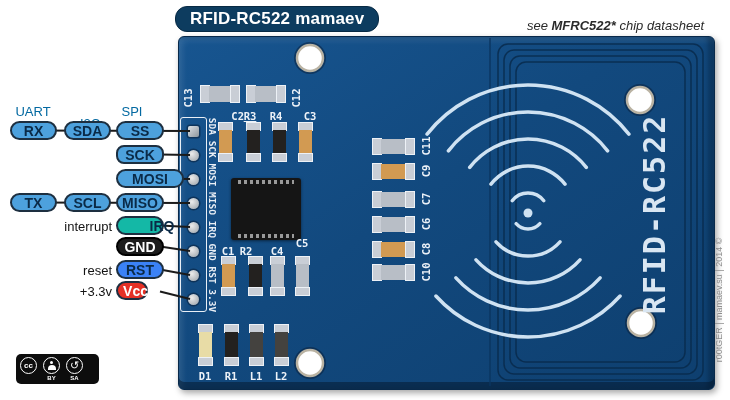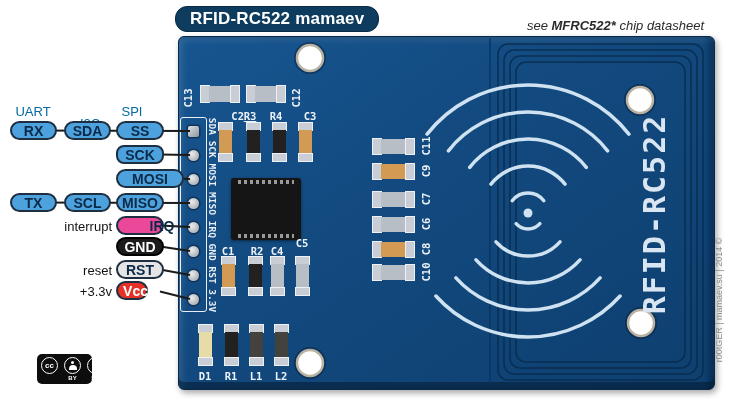--- a/index.html
+++ b/index.html
@@ -21,22 +21,22 @@
                inset 3px 3px 6px rgba(255,255,255,.12),2px 3px 6px rgba(0,0,0,.35);
     z-index:1;}
   .board-svg{position:absolute;left:178px;top:36px;z-index:2;}
   .links-svg{position:absolute;left:0;top:0;z-index:8;pointer-events:none;}
 
   
   .hdr-label{position:absolute;top:104px;font-size:13px;font-weight:400;color:#0369a1;text-align:center;z-index:10;}
   .pill{position:absolute;width:47px;height:19px;box-sizing:border-box;border:2px solid #1d2f40;border-radius:10px;
     background:#4da1dd;color:#0a2a47;font-weight:bold;font-size:14px;
     display:flex;align-items:center;justify-content:center;z-index:10;}
-  .pill.orange{background:#ec4899;padding-left:44px;}
-  .pill.yellow{background:#e5e5e5;}
+  .pill.orange{background:#14b8a6;padding-left:44px;}
+  .pill.yellow{background:#3b82f6;}
   .pill.red{background:#e53126;color:#fff;}
   .pill.black{background:#1c1c1c;color:#fff;border-color:#000;}
   .annot{position:absolute;left:12px;width:100px;text-align:right;font-size:13px;color:#141414;z-index:10;}
 
   
   .pin-header{position:absolute;left:180px;top:117px;width:27px;height:195px;box-sizing:border-box;
     border:1.5px solid #e9eff6;border-radius:3px;z-index:4;}
   .pin{position:absolute;left:188px;width:11px;height:11px;border-radius:50%;z-index:5;
     background:radial-gradient(circle at 35% 35%,#ececec,#989fa6);box-shadow:0 0 0 1.5px rgba(10,30,55,.55);}
   .pin.square{border-radius:2px;background:linear-gradient(135deg,#dfe3e7,#8d949b);}
@@ -79,21 +79,21 @@
   .vrot{transform:rotate(-90deg);width:24px;height:10px;line-height:10px;}
 
   
   .board-name{position:absolute;left:545px;top:196px;width:220px;height:36px;transform:rotate(-90deg);
     font-family:"DejaVu Sans Mono",monospace;font-weight:bold;font-size:30px;letter-spacing:2px;
     color:#d9e6f2;text-align:center;z-index:6;}
   .credit{position:absolute;left:627px;top:294px;width:185px;height:12px;transform:rotate(-90deg);
     font-size:9px;color:#8e8e8e;text-align:center;white-space:nowrap;z-index:20;}
 
   
-  .cc-badge{position:absolute;left:37px;top:354px;width:55px;height:30px;background:#0d0d0d;border-radius:5px;z-index:3;}
+  .cc-badge{position:absolute;left:16px;top:354px;width:83px;height:30px;background:#0d0d0d;border-radius:5px;z-index:3;}
   .cc-circle{position:absolute;top:3px;width:17px;height:17px;box-sizing:border-box;border:1.6px solid #fff;
     border-radius:50%;color:#fff;display:flex;align-items:center;justify-content:center;}
   .cc-sub{position:absolute;top:21px;width:17px;text-align:center;font-size:6px;font-weight:bold;color:#fff;}
   .person{position:relative;width:100%;height:100%;}
   .person::before{content:"";position:absolute;left:50%;top:2.5px;width:3.5px;height:3.5px;margin-left:-1.75px;
     border-radius:50%;background:#fff;}
   .person::after{content:"";position:absolute;left:50%;top:6.5px;width:8px;height:5px;margin-left:-4px;
     border-radius:4px 4px 0 0;background:#fff;}
 </style>
 </head>
@@ -209,21 +209,21 @@
   <div class="cmp-v" style="left:298px;top:122px;">
       <div class="body tan"></div>
     </div>
 
   <div class="chip">
     <div class="chip-pins top"></div>
     <div class="chip-pins bot"></div>
   </div>
 
   <div class="cmp-label" style="left:214px;top:245px;">C1</div>
-  <div class="cmp-label" style="left:243px;top:245px;">R2</div>
+  <div class="cmp-label" style="left:232px;top:245px;">R2</div>
   <div class="cmp-label" style="left:263px;top:245px;">C4</div>
   <div class="cmp-label" style="left:288px;top:237px;">C5</div>
   <div class="cmp-v" style="left:221px;top:256px;">
       <div class="body tan"></div>
     </div>
   <div class="cmp-v" style="left:248px;top:256px;">
       <div class="body blk"></div>
     </div>
   <div class="cmp-v" style="left:270px;top:256px;">
       <div class="body gry"></div>

